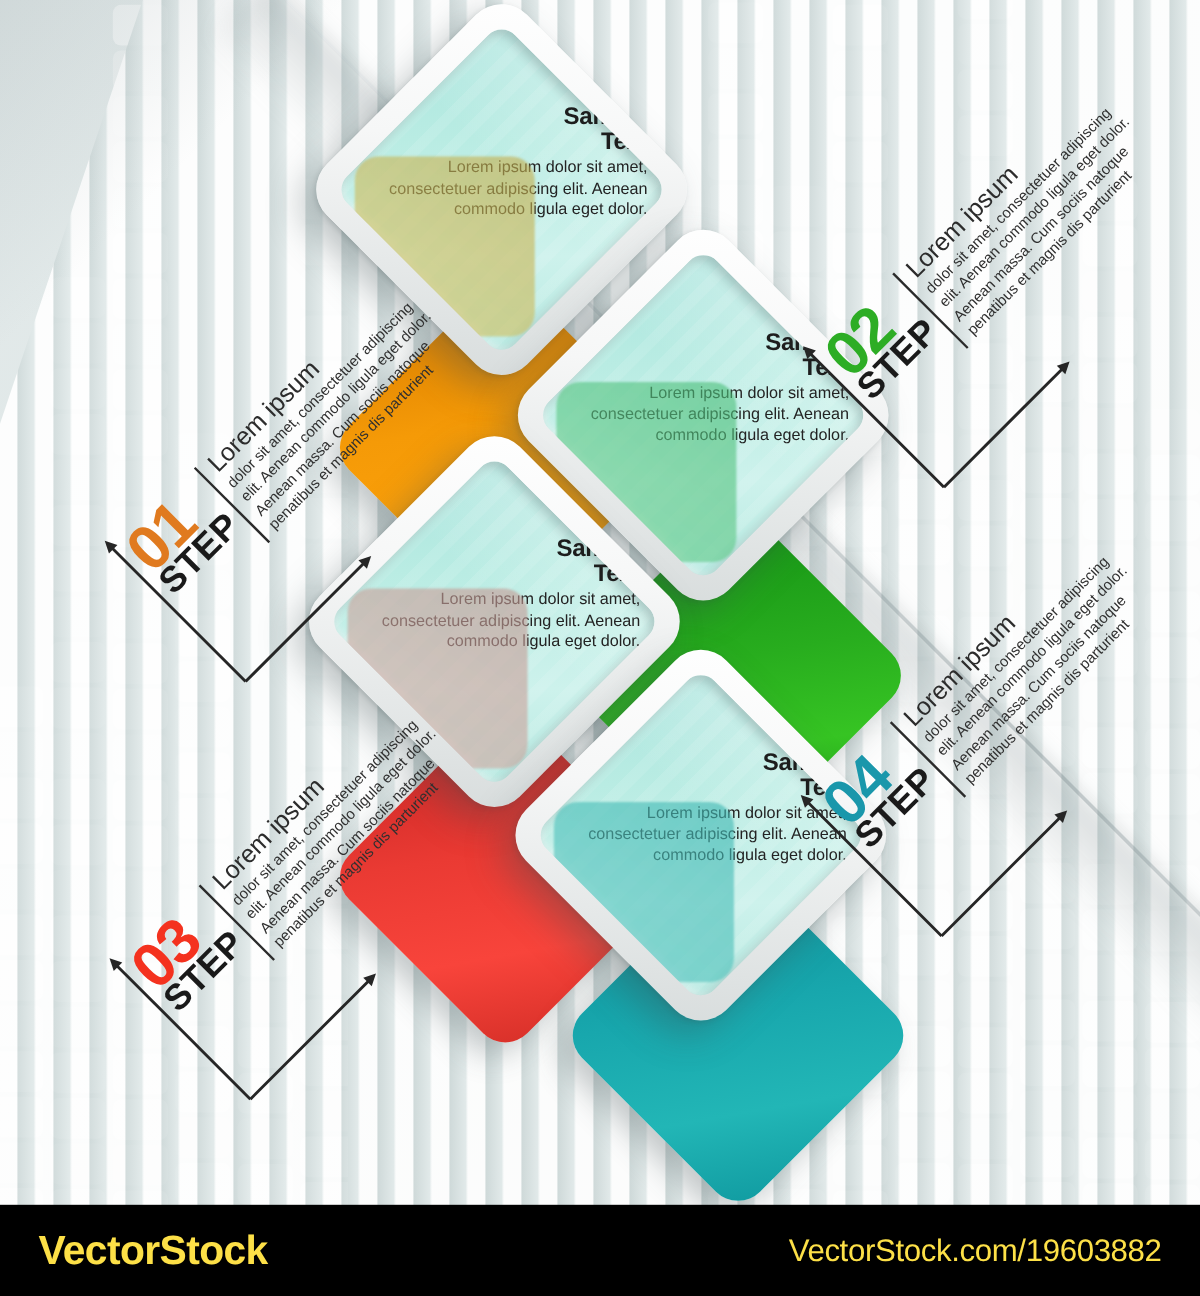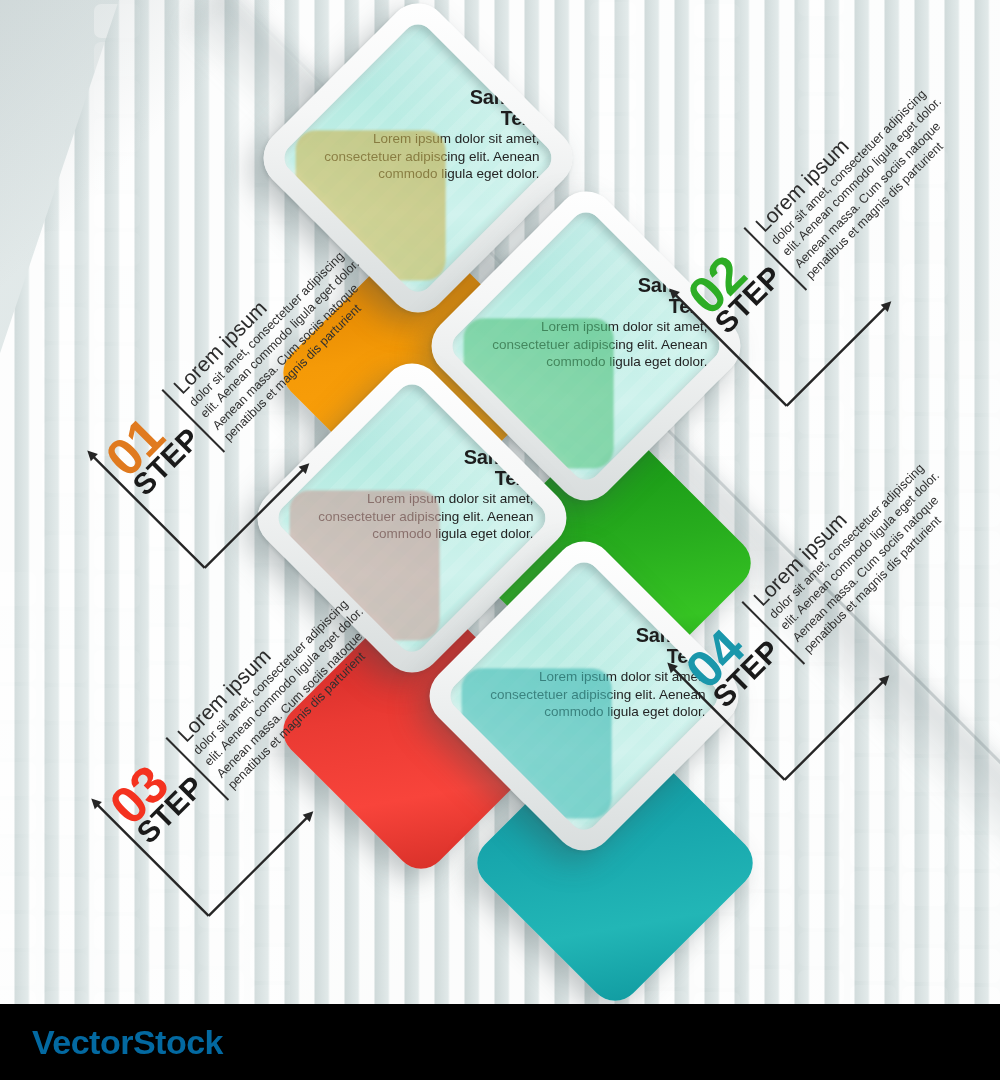--- a/index.html
+++ b/index.html
@@ -159,21 +159,21 @@
   }
   .step-copy{display:flex;flex-direction:column;}
   .step-lead{
     font-size:21px;color:#2c2c2c;line-height:1.05;margin-bottom:1px;
   }
   .step-lines{font-size:12.5px;color:#303030;line-height:1.30;}
 
   
   .footer{
     position:absolute;left:0;right:0;bottom:0;height:76px;
-    background:#000;color:#0369a1;
+    background:#000;color:#fde047;
     display:flex;align-items:center;justify-content:space-between;
     padding:0 32px;box-sizing:border-box;
   }
   .wm-logo{font-size:34px;font-weight:bold;letter-spacing:-.5px;}
   .wm-url{font-size:26px;letter-spacing:-.3px;}
 </style>
 </head>
 <body>
 
 <div id="stage">
@@ -677,15 +677,16 @@
             <div>elit. Aenean commodo ligula eget dolor.</div>
             <div>Aenean massa. Cum sociis natoque</div>
             <div>penatibus et magnis dis parturient</div>
           </div>
       </div>
     </div>
     </div>
 
   <div class="footer">
     <span class="wm-logo">VectorStock</span>
+    <span class="wm-url">VectorStock.com/19603882</span>
   </div>
 
 </div>
 
 </body></html>

